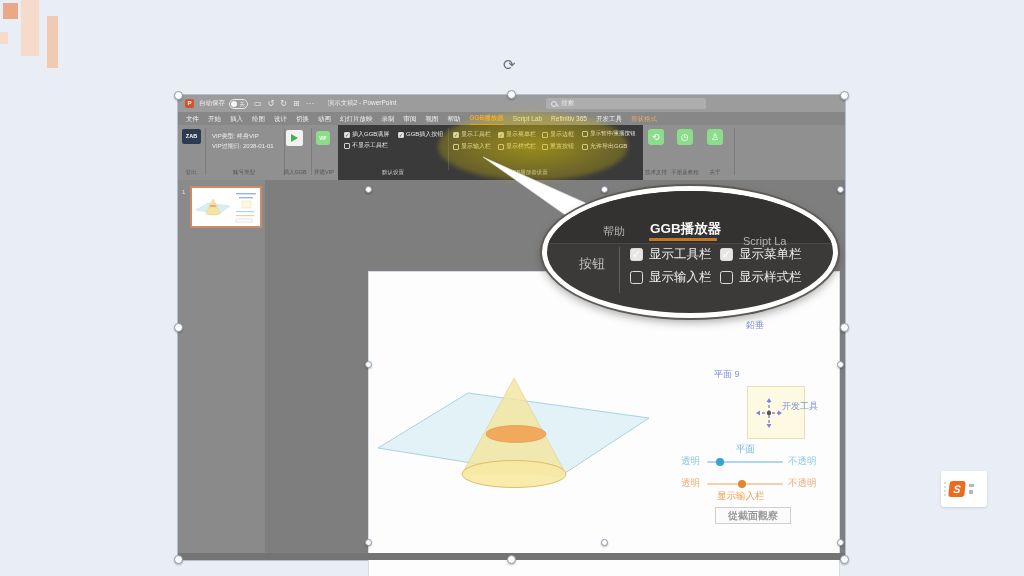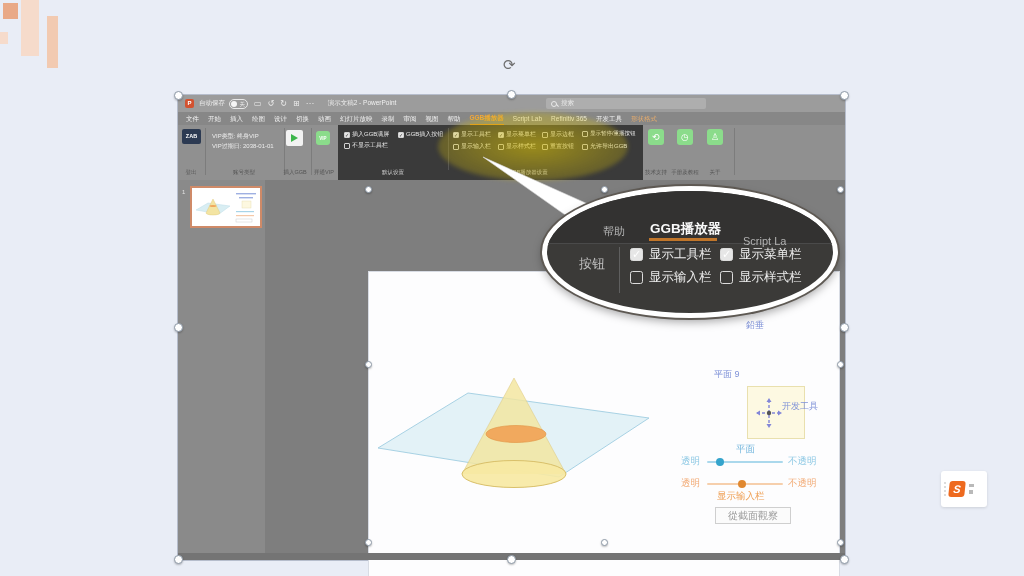--- a/index.html
+++ b/index.html
@@ -52,21 +52,21 @@
   .workspace{position:absolute;left:0;top:85px;width:667px;height:380px;background:#7e7e7e;}
   .thumb-pane{position:absolute;left:0;top:0;width:87px;height:380px;background:#8a8a8a;}
   .thumb-num{position:absolute;left:4px;top:9px;font-size:6px;color:#e2e2e2;}
   .thumb{position:absolute;left:12px;top:6px;width:72px;height:42px;background:#ffffff;border:2px solid #cf8a68;box-sizing:border-box;}
   .canvas{position:absolute;left:190px;top:91px;width:472px;height:357px;background:#fdfdfe;border:1px solid #d8dce4;box-sizing:border-box;}
   .blue-label{position:absolute;font-size:9px;color:#8093d8;white-space:nowrap;}
   .ybox{position:absolute;left:378px;top:114px;width:58px;height:53px;background:#fdf9e2;border:1px solid #e9e0ae;box-sizing:border-box;}
   .sl-label{position:absolute;font-size:9.5px;white-space:nowrap;}
   .sl-line{position:absolute;height:2px;border-radius:1px;}
   .sl-knob{position:absolute;width:8px;height:8px;border-radius:50%;}
-  .view-btn{position:absolute;left:346px;top:235px;width:76px;height:17px;background:#fbfbfb;border:1px solid #cfcfcf;box-sizing:border-box;color:#9a9a9a;font-size:10px;text-align:center;line-height:15px;}
+  .view-btn{position:absolute;left:346px;top:235px;width:76px;height:17px;background:#fbfbfb;border:1px solid #cfcfcf;box-sizing:border-box;color:#9a9a9a;font-size:10px;text-align:center;line-height:15px;font-weight:bold;}
   .statusbar{position:absolute;left:0;top:458px;width:667px;height:7px;background:#747474;}
   
   .hl-ellipse{position:absolute;left:438px;top:112px;width:190px;height:69px;border-radius:50%;background:radial-gradient(ellipse at center, rgba(214,190,10,0.62), rgba(214,190,10,0.28) 70%, rgba(214,190,10,0) 100%);filter:blur(2px);}
   .tail-svg{position:absolute;left:0;top:0;pointer-events:none;}
   .balloon{position:absolute;left:542px;top:186px;width:296px;height:132px;border-radius:50%;background:#3b3a38;border:5px solid #ffffff;box-sizing:border-box;box-shadow:0 0 0 2px #5e5953, 0 4px 10px rgba(0,0,0,0.35);overflow:hidden;}
   .bal-tabband{position:absolute;left:0;top:0;width:100%;height:52px;background:#333231;border-bottom:1px solid #4a4a4a;}
   .bal-tab{position:absolute;font-size:11px;color:#b3b3b3;white-space:nowrap;}
   .bal-tab--active{font-size:13.5px;font-weight:bold;color:#fafafa;}
   .bal-underline{position:absolute;left:102px;top:47px;width:68px;height:2.5px;background:#c1762a;}
   .bal-div{position:absolute;left:72px;top:56px;width:1px;height:46px;background:#5f5f5f;}

